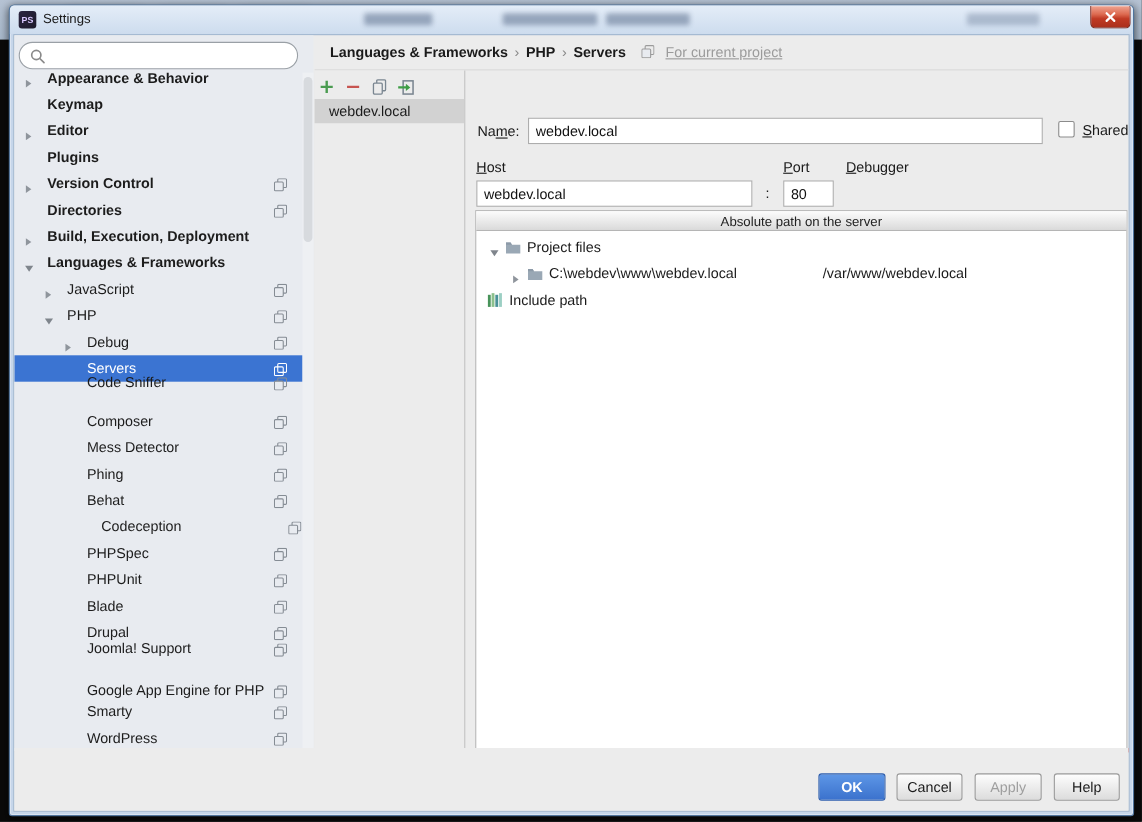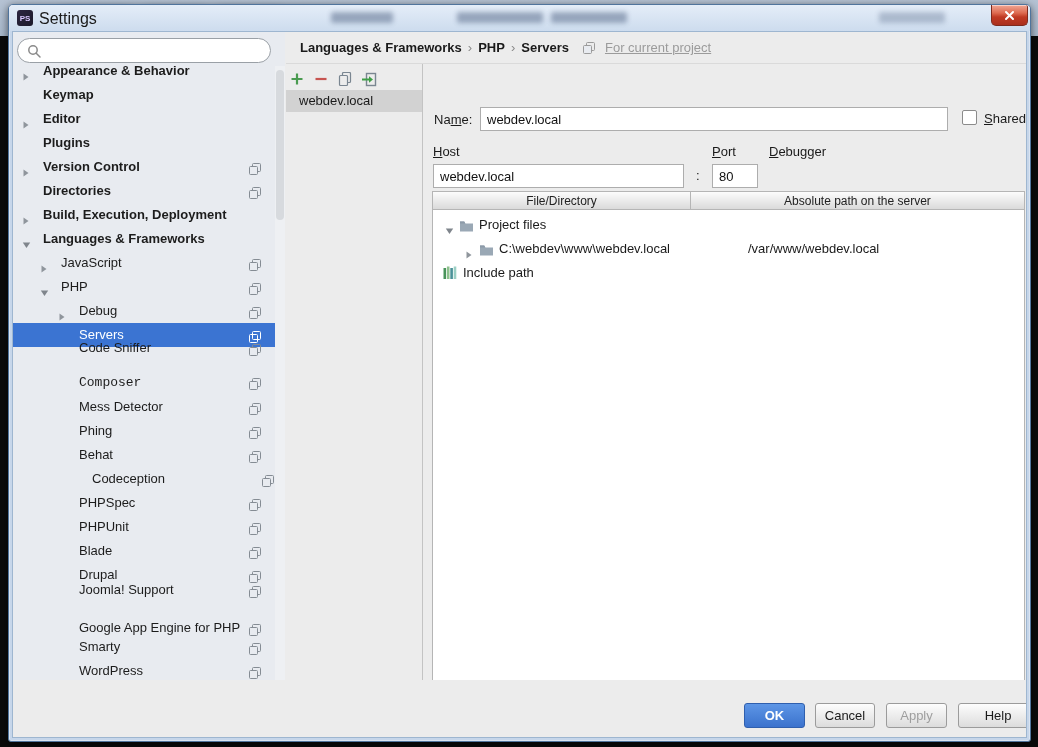--- a/index.html
+++ b/index.html
@@ -12,21 +12,21 @@
   
   .dialog { position:absolute; left:8px; top:4px; width:1023px; height:738px;
     background:#c6d6ea; border:1px solid #50749c; border-radius:5px 5px 3px 3px;
     box-shadow:0 0 0 1px rgba(255,255,255,.35) inset, 0 2px 8px rgba(0,0,0,.6); }
   .titlebar { position:absolute; left:0; top:0; right:0; height:26px;
     background:linear-gradient(#e4edf8,#cddcee); border-radius:4px 4px 0 0; overflow:hidden; }
   .glass-blob { position:absolute; top:7px; height:11px; background:#45597a; opacity:.45; filter:blur(2.5px); border-radius:2px; }
   .app-icon { position:absolute; left:8px; top:5px; width:16px; height:16px; border-radius:3px;
     background:linear-gradient(135deg,#2b2540,#1d1a2b); color:#d9c8ff; font-size:8px; font-weight:bold;
     display:flex; align-items:center; justify-content:center; letter-spacing:0; }
-  .title-text { position:absolute; left:30px; top:5px; font-size:16px; color:#1a1a1a; }
+  .title-text { position:absolute; left:30px; top:5px; font-size:12px; color:#1a1a1a; }
   .close-btn { position:absolute; right:2px; top:0; width:37px; height:21px;
     border:1px solid #7e2a1e; border-top:none; border-radius:0 2px 5px 5px;
     background:linear-gradient(#f0a795 0%,#dd6a50 40%,#c03a24 60%,#aa2f1d 100%);
     box-shadow:inset 0 1px 0 rgba(255,255,255,.5); display:flex; align-items:center; justify-content:center; cursor:default; }
 
   .dialog-content { position:absolute; left:3px; right:3px; top:26px; bottom:3px;
     background:#ececec; border:1px solid #9eb6d0; overflow:hidden; }
 
   
   .sidebar { position:absolute; left:0; top:0; width:272px; height:652px; background:#e8ebf0; border-bottom:1px solid #c9c9c9; }
@@ -216,21 +216,21 @@
                 <rect x="0.5" y="3.5" width="8" height="8" rx="1" fill="none" stroke="#fff"></rect>
               </svg></span>
           </div>
           <div class="tree-row lvl2" style="top: 304px;">
             <span class="lbl" style="left:66px">Code Sniffer</span>
             <span class="scoped"><svg width="12" height="12" viewBox="0 0 12 12">
                 <rect x="3.5" y="0.5" width="8" height="8" rx="1" fill="none" stroke="#858c94"></rect>
                 <rect x="0.5" y="3.5" width="8" height="8" rx="1" fill="#e8ebf0" stroke="#858c94"></rect>
               </svg></span>
           </div>
-          <div class="tree-row lvl2" style="top: 339px; font-family: Liberation Mono, monospace;">
+          <div class="tree-row lvl2" style="top: 339px;">
             <span class="lbl" style="left:66px">Composer</span>
             <span class="scoped"><svg width="12" height="12" viewBox="0 0 12 12">
                 <rect x="3.5" y="0.5" width="8" height="8" rx="1" fill="none" stroke="#858c94"></rect>
                 <rect x="0.5" y="3.5" width="8" height="8" rx="1" fill="#e8ebf0" stroke="#858c94"></rect>
               </svg></span>
           </div>
           <div class="tree-row lvl2" style="top: 363px;">
             <span class="lbl" style="left:66px">Mess Detector</span>
             <span class="scoped"><svg width="12" height="12" viewBox="0 0 12 12">
                 <rect x="3.5" y="0.5" width="8" height="8" rx="1" fill="none" stroke="#858c94"></rect>
@@ -379,21 +379,20 @@
 
       <div class="cb-blue" style="position:absolute;left:10px;top:134px;width:16px;height:16px">
         <svg width="11" height="9" viewBox="0 0 11 9">
           <path d="M1.5 4.5 L4 7 L9.5 1.2" stroke="#fff" stroke-width="2" fill="none" stroke-linecap="round"></path>
           </svg>
       </div>
       <div class="f-label" style="left:34px;top:135px">Use path mappings (select if the server is remote or symlinks are used)</div>
 
       <div class="map-table">
         <div class="map-head">
-          <div class="hc hc1">File/Directory</div>
           <div class="hc hc2">Absolute path on the server</div>
         </div>
         <div id="map-rows">
             <div class="map-row" style="top:21px">
               <span class="tr-arrow" style="left:4px"><svg width="9" height="8" viewBox="0 0 9 8">
                   <path d="M0.8 1.5 L8.2 1.5 L4.5 7 Z" fill="#7f858c"></path>
                 </svg></span>
               <span class="ricon" style="left:18px"><svg width="15" height="13" viewBox="0 0 15 13">
                   <path d="M1 2.5 h4.2 l1.2 2 H14 v8 H1 Z" fill="#9aa8b5"></path>
                   <path d="M1 2.5 h4.2 l1.2 2 H1 Z" fill="#8c9aa8"></path>
@@ -421,16 +420,16 @@
               <span class="cellfile" style="left:22px">Include path</span>
             </div>
           </div>
       </div>
     </div>
 
     <div class="footer" id="footer">
         <div class="btn primary" style="left:731px;width:61px">OK</div>
         <div class="btn" style="left:802px;width:60px">Cancel</div>
         <div class="btn disabled" style="left:873px;width:61px">Apply</div>
-        <div class="btn" style="left:945px;width:80px">Help</div>
+        <div class="btn" style="left:945px;width:60px">Help</div>
       </div>
   </div>
 </div>
 
 </body></html>

